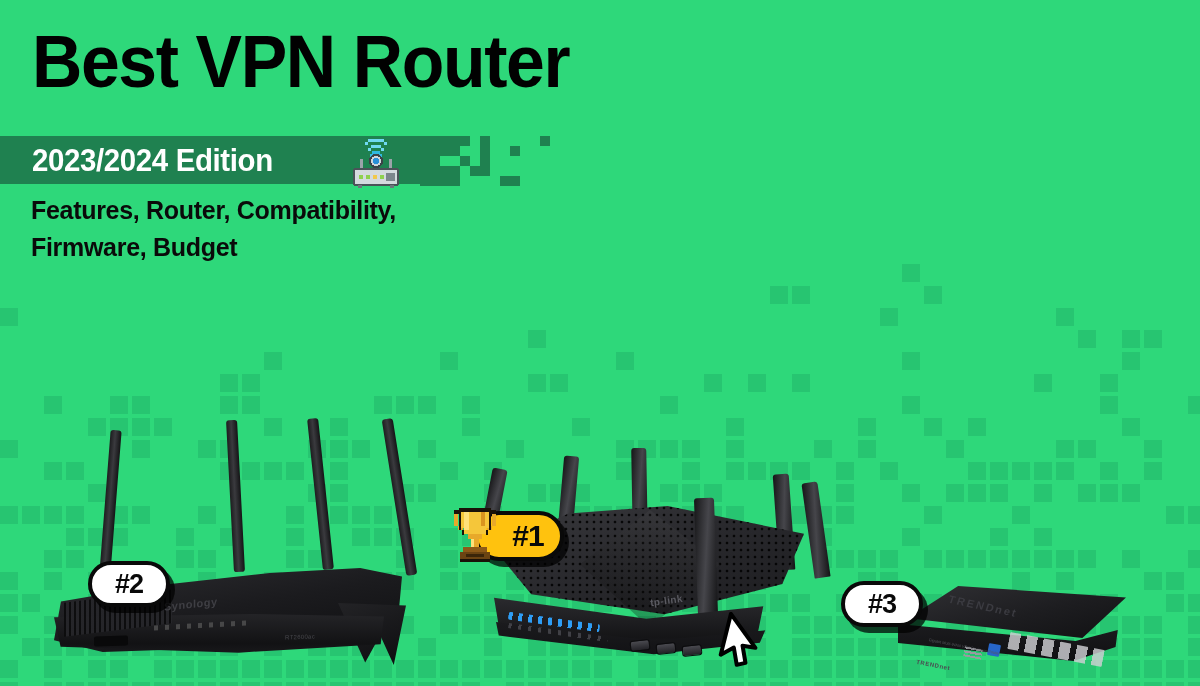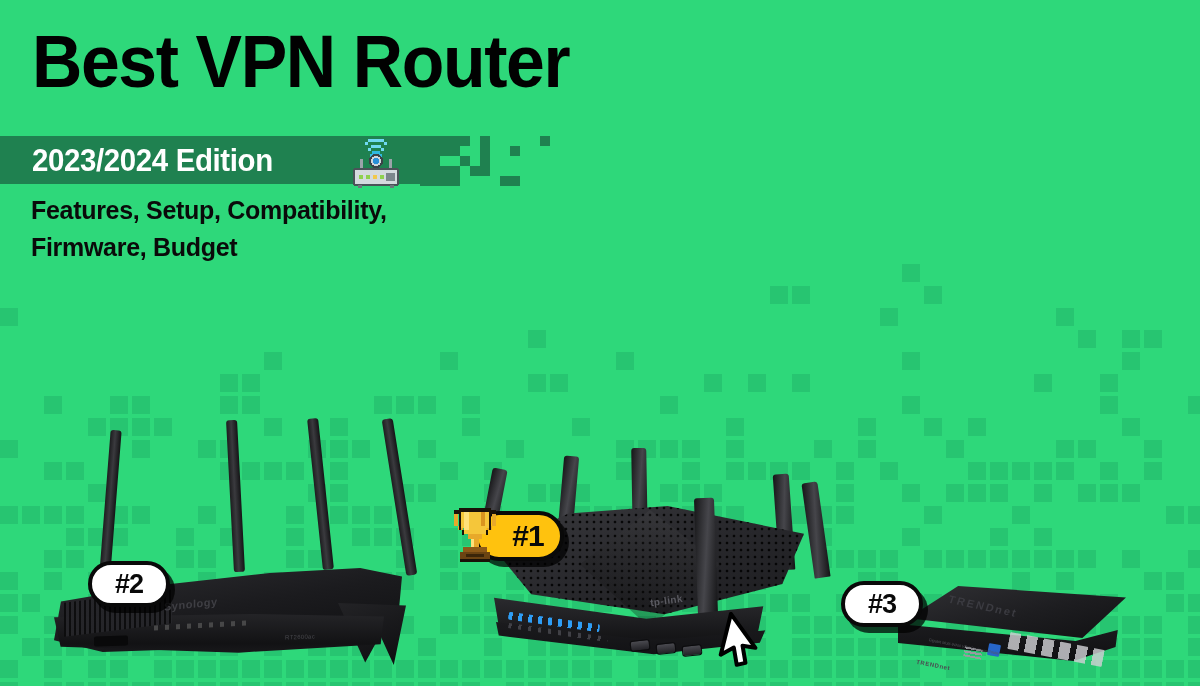--- a/index.html
+++ b/index.html
@@ -795,21 +795,21 @@
           <rect x="11" y="38" width="4" height="4" fill="#8fd14f"></rect>
           <rect x="18" y="38" width="4" height="4" fill="#8fd14f"></rect>
           <rect x="25" y="38" width="4" height="4" fill="#f2c94c"></rect>
           <rect x="32" y="38" width="4" height="4" fill="#8fd14f"></rect>
         </g>
         <rect x="10" y="48" width="4" height="3" fill="#6c767c"></rect>
         <rect x="42" y="48" width="4" height="3" fill="#6c767c"></rect>
       </svg>
     </div>
 
-    <div id="subtitle">Features, Setup, Compatibility,
+    <div id="subtitle">Features, Router, Compatibility,
 Firmware, Budget</div>
   </div>
 
   <div class="product" id="product-2">
     <div class="ant" id="p2-ant1"></div>
     <div class="ant" id="p2-ant2"></div>
     <div class="ant" id="p2-ant3"></div>
     <div class="ant" id="p2-ant4"></div>
     <div id="p2-body"></div>
     <div id="p2-fin"></div>

